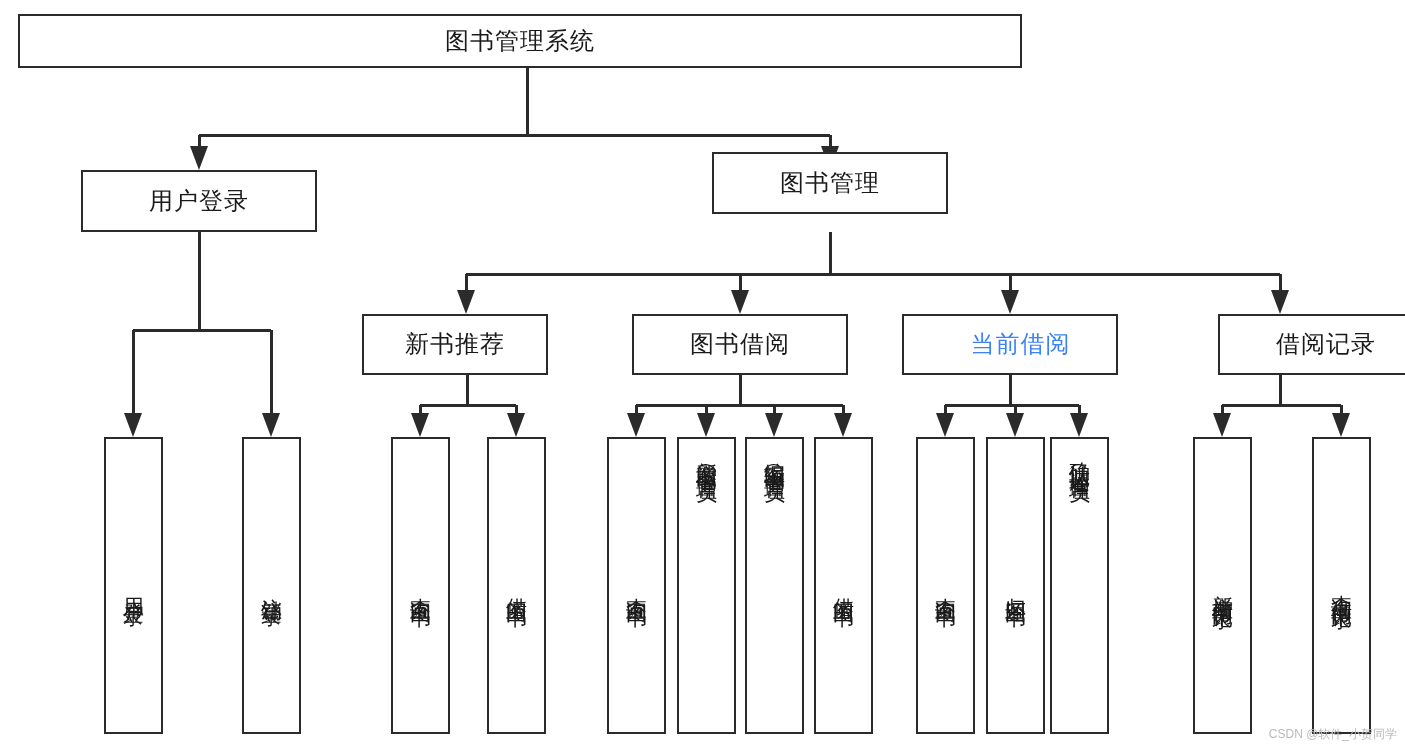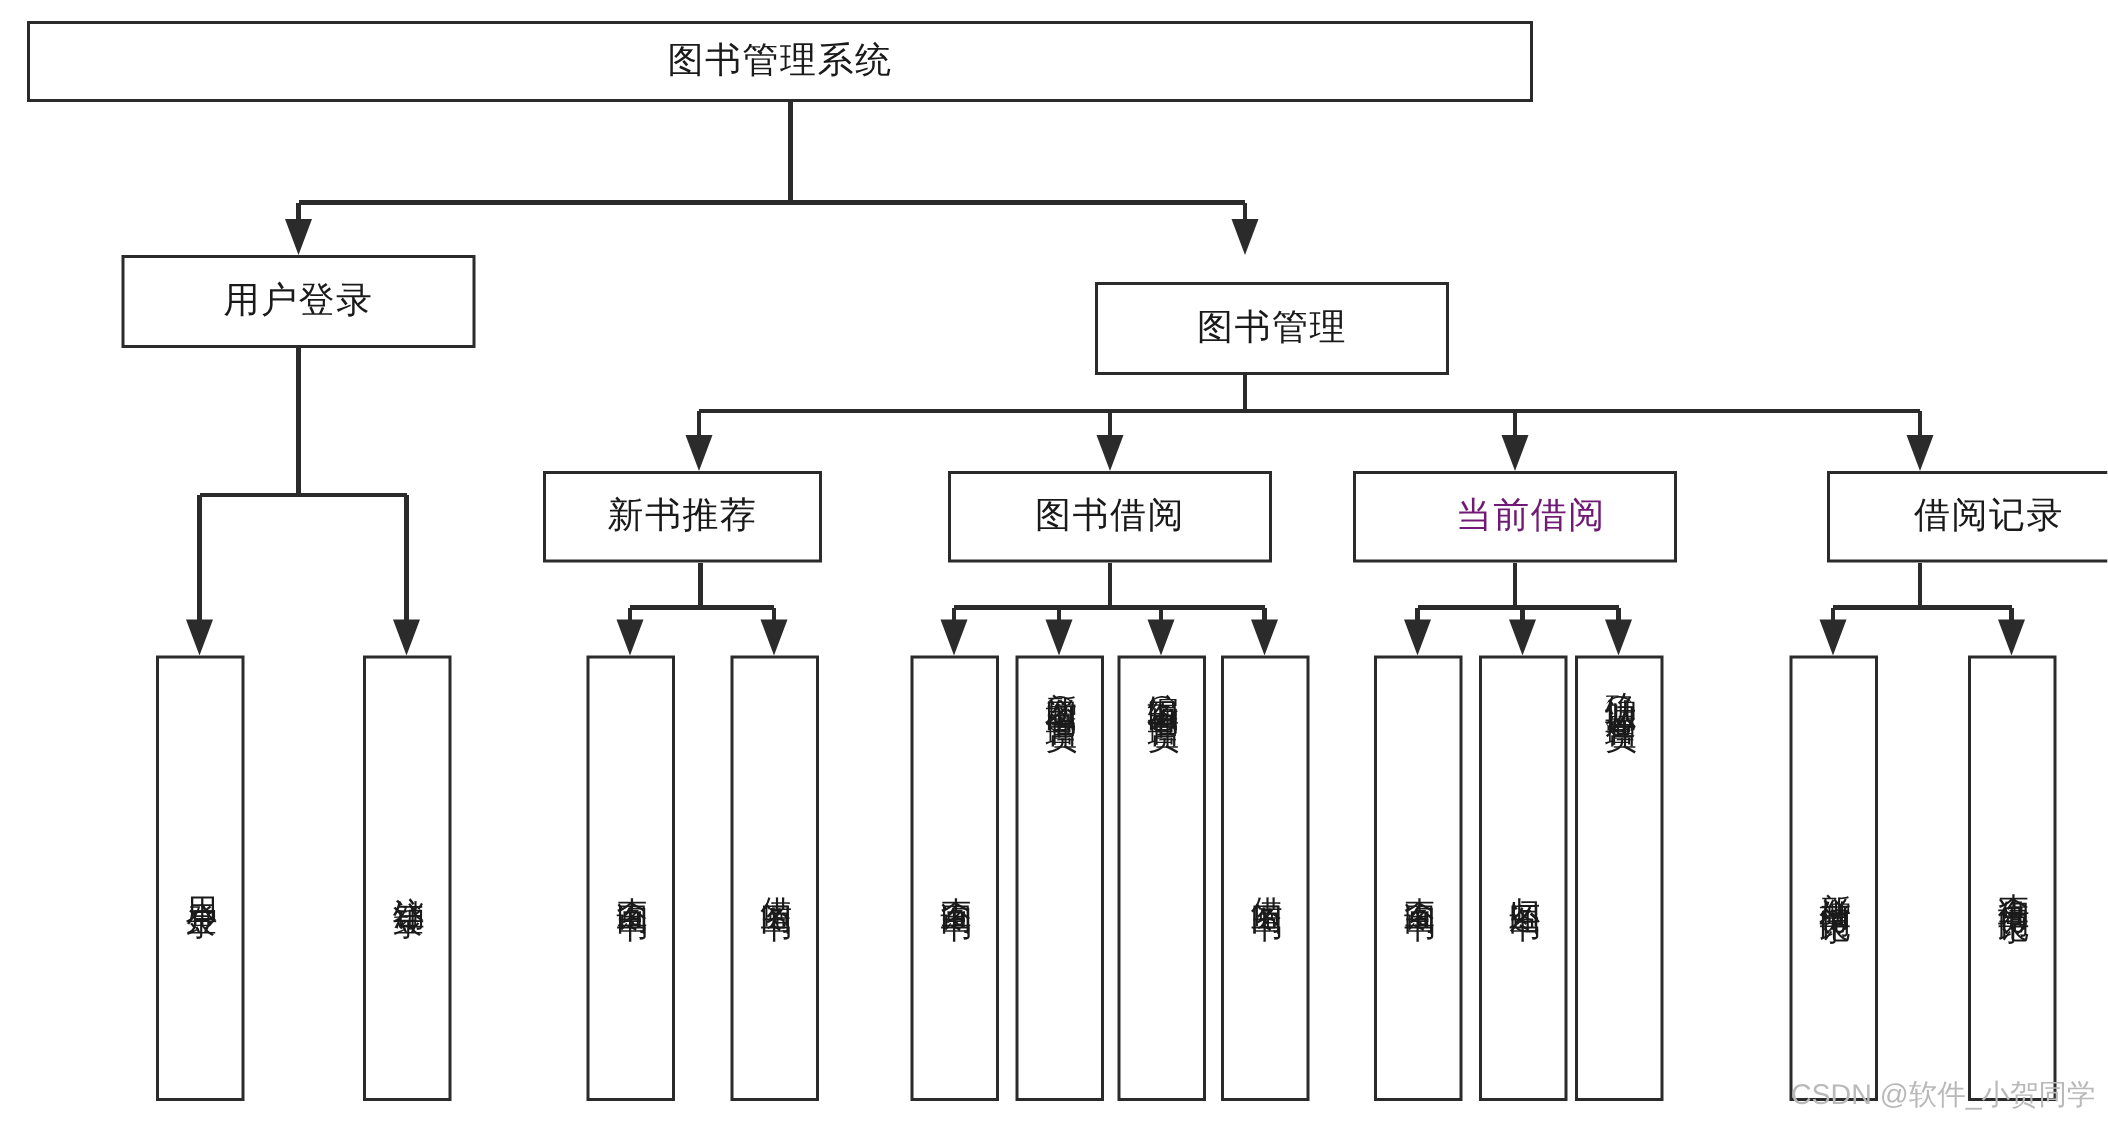--- a/index.html
+++ b/index.html
@@ -57,21 +57,21 @@
     padding-top: 2px;
   }
   .leaf-box.align-top {
     align-items: flex-start;
     padding-top: 6px;
   }
   #watermark {
     position: absolute;
     right: 8px;
     bottom: 4px;
-    font-size: 19px;
+    font-size: 12px;
     color: #b9b9b9;
     white-space: nowrap;
     font-family: "Liberation Sans", "DejaVu Sans", sans-serif;
   }
 </style>
 </head>
 <body>
 
 <div id="diagram-root">
 
@@ -130,31 +130,31 @@
       <polygon points="1332,413 1350,413 1341,437" fill="#2b2b2b"></polygon>
     </svg>
 
   <div id="nodes-layer">
       <div class="node-box" style="left: 18px; top: 14px; width: 1004px; height: 54px; border-color: rgb(43, 43, 43); background: rgb(255, 255, 255);">
         <span class="node-label-h" style="color: rgb(26, 26, 26);">图书管理系统</span>
       </div>
       <div class="node-box" style="left: 81px; top: 170px; width: 236px; height: 62px; border-color: rgb(43, 43, 43); background: rgb(255, 255, 255);">
         <span class="node-label-h" style="color: rgb(26, 26, 26);">用户登录</span>
       </div>
-      <div class="node-box" style="left: 712px; top: 188px; width: 236px; height: 62px; border-color: rgb(43, 43, 43); background: rgb(255, 255, 255); margin-left: 18px;">
+      <div class="node-box" style="left: 712px; top: 152px; width: 236px; height: 62px; border-color: rgb(43, 43, 43); background: rgb(255, 255, 255);">
         <span class="node-label-h" style="color: rgb(26, 26, 26);">图书管理</span>
       </div>
       <div class="node-box" style="left: 362px; top: 314px; width: 186px; height: 61px; border-color: rgb(43, 43, 43); background: rgb(255, 255, 255);">
         <span class="node-label-h" style="color: rgb(26, 26, 26);">新书推荐</span>
       </div>
       <div class="node-box" style="left: 632px; top: 314px; width: 216px; height: 61px; border-color: rgb(43, 43, 43); background: rgb(255, 255, 255);">
         <span class="node-label-h" style="color: rgb(26, 26, 26);">图书借阅</span>
       </div>
       <div class="node-box" style="left: 902px; top: 314px; width: 216px; height: 61px; border-color: rgb(43, 43, 43); background: rgb(255, 255, 255);">
-        <span class="node-label-h" style="color: #701a75; margin-left: 21px;">当前借阅</span>
+        <span class="node-label-h" style="color: #3b82f6; margin-left: 21px;">当前借阅</span>
       </div>
       <div class="node-box" style="left: 1172px; top: 314px; width: 216px; height: 61px; border-color: rgb(43, 43, 43); background: rgb(255, 255, 255); margin-left: 46px;">
         <span class="node-label-h" style="color: rgb(26, 26, 26);">借阅记录</span>
       </div>
       <div class="node-box leaf-box" style="left: 104px; top: 437px; width: 59px; height: 297px; border-color: rgb(43, 43, 43); background: rgb(255, 255, 255);">
         <span class="node-label-v" style="color: rgb(26, 26, 26);">用户登录</span>
       </div>
       <div class="node-box leaf-box" style="left: 242px; top: 437px; width: 59px; height: 297px; border-color: rgb(43, 43, 43); background: rgb(255, 255, 255);">
         <span class="node-label-v" style="color: rgb(26, 26, 26);">注销登录</span>
       </div>

